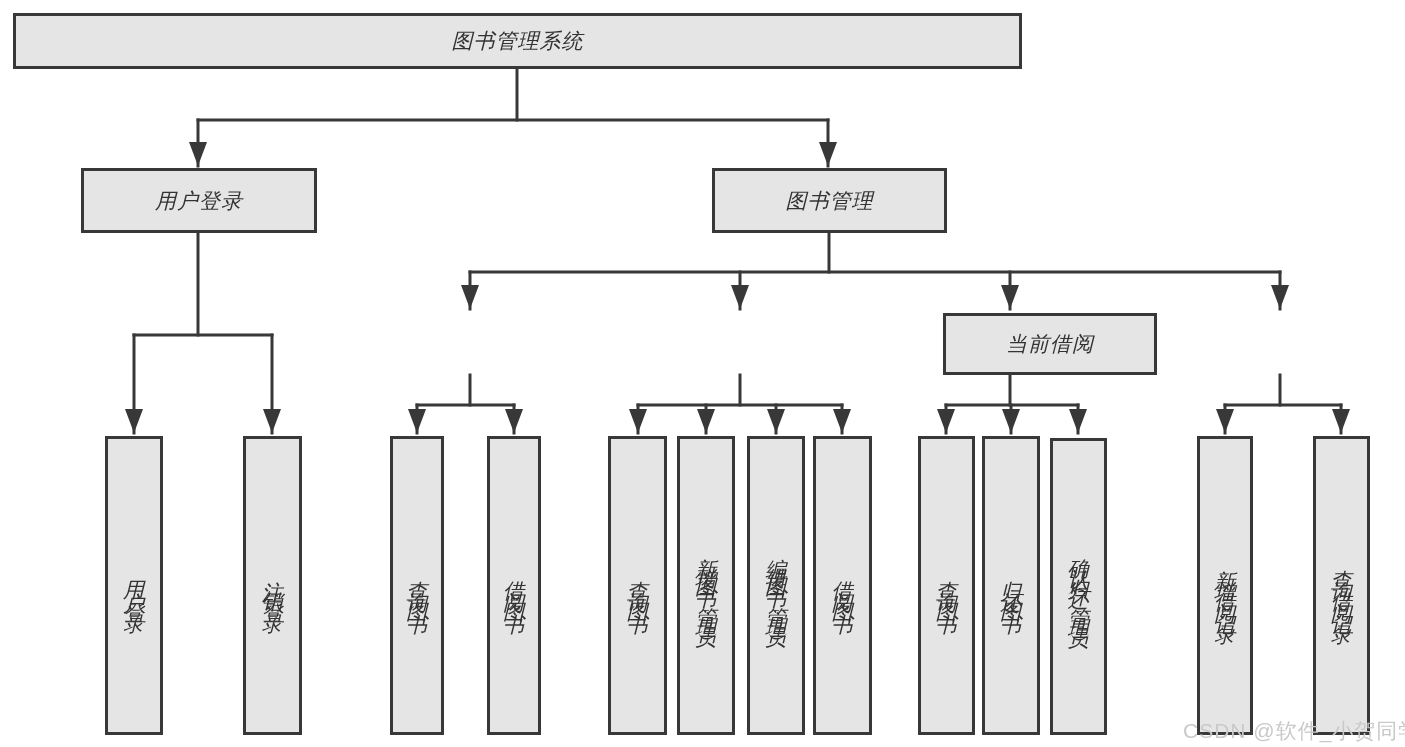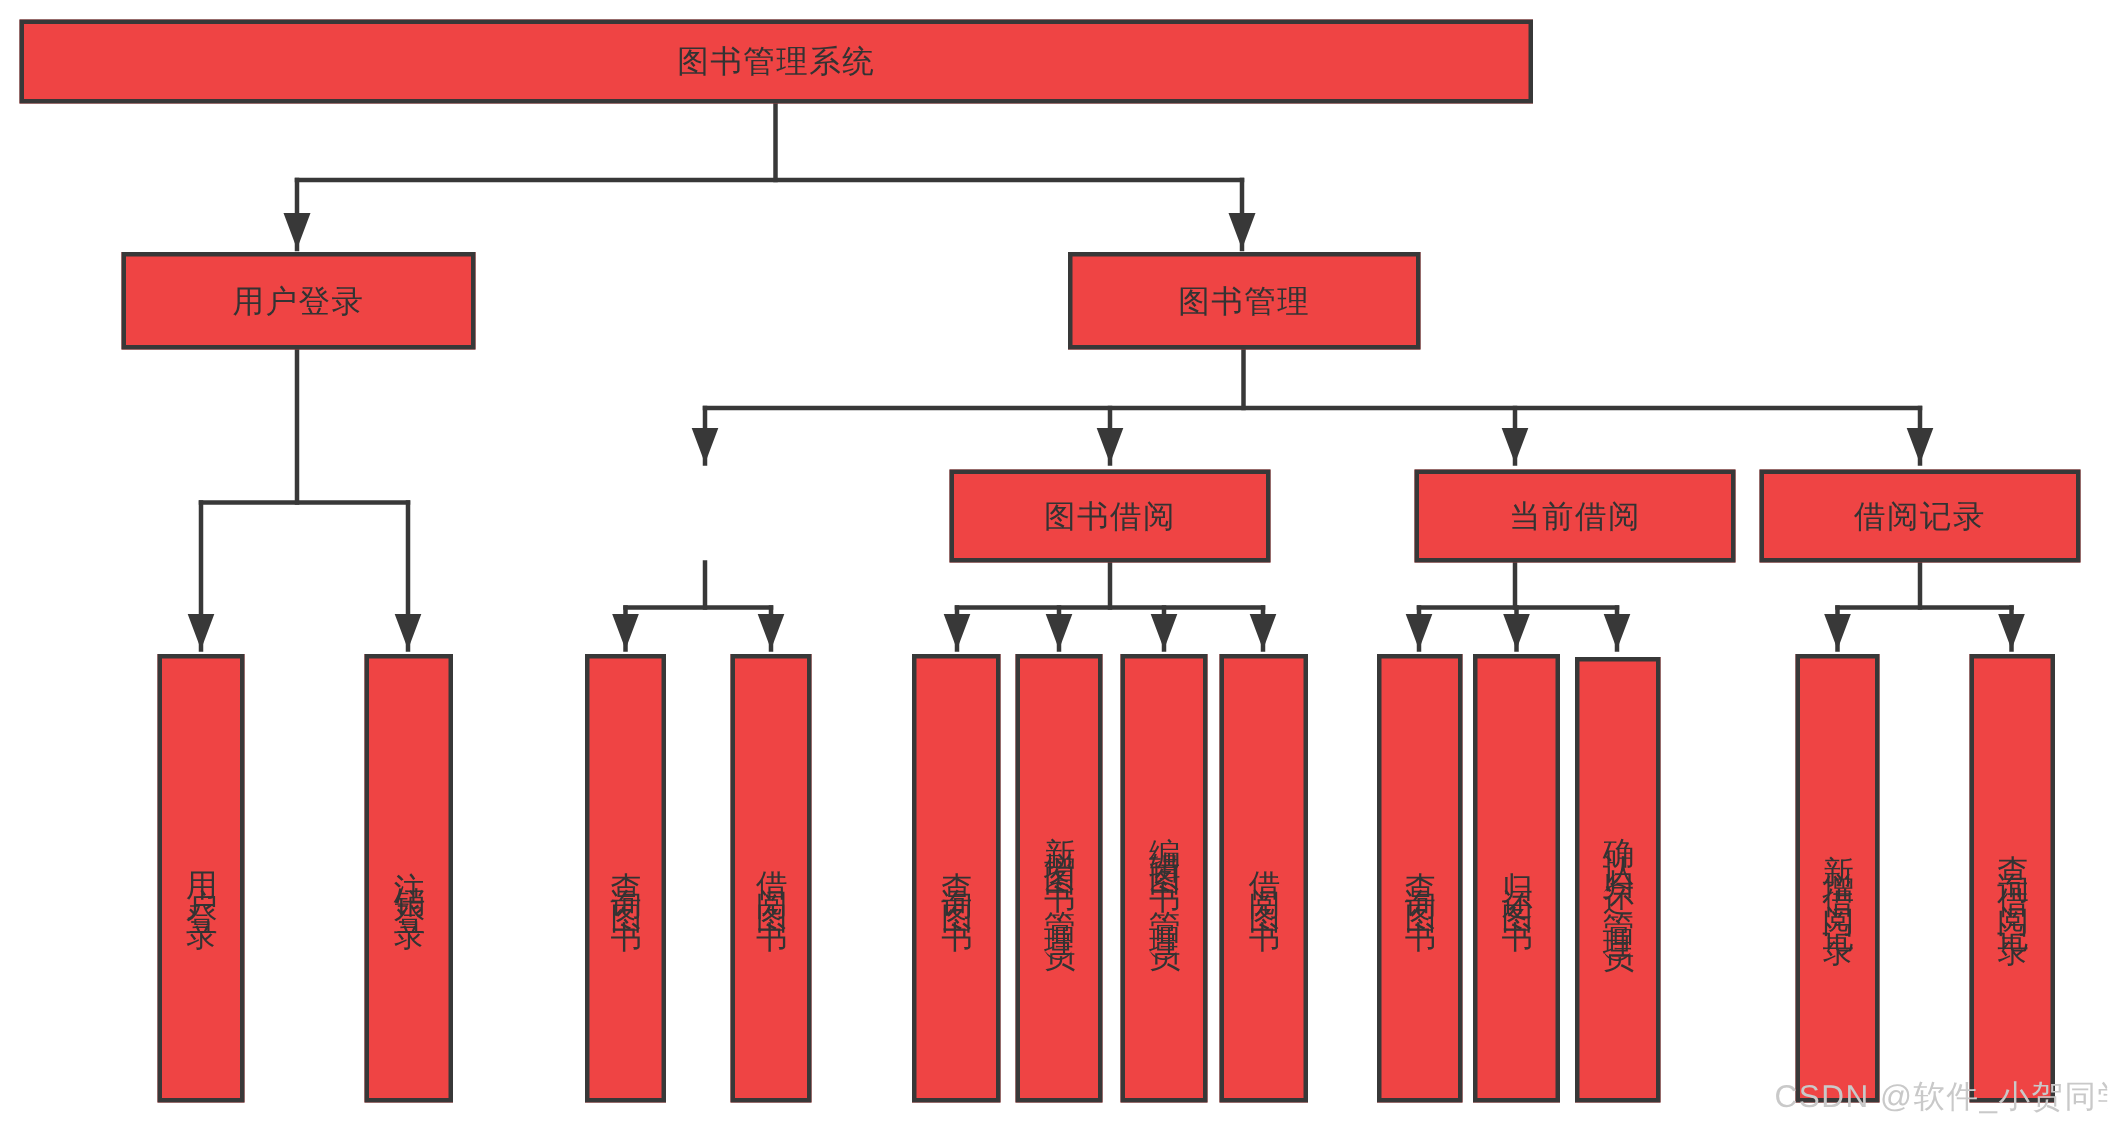--- a/index.html
+++ b/index.html
@@ -15,24 +15,25 @@
     position: absolute;
     left: 0; top: 0;
     width: 1405px;
     height: 747px;
   }
   .connectors line { stroke: #383838; stroke-width: 3; stroke-linecap: square; }
   .node {
     position: absolute;
     box-sizing: border-box;
     border: 3px solid #383838;
-    background: #ef4444;
+    background: #e5e5e5;
     display: flex;
     align-items: center;
     justify-content: center;
+    font-style: italic;
   }
   .hbox {
     font-size: 21px;
     letter-spacing: 1px;
     white-space: nowrap;
   }
   .vbox .vlabel {
     writing-mode: vertical-rl;
     text-orientation: mixed;
     font-size: 21px;
@@ -116,23 +117,21 @@
       <line x1="1225" y1="405" x2="1225" y2="433" marker-end="url(#ah)"></line>
       <line x1="1341" y1="405" x2="1341" y2="433" marker-end="url(#ah)"></line>
     </g>
   </svg>
 
   <div class="node hbox" style="left:13px; top:13px; width:1009px; height:56px;">图书管理系统</div>
 
   <div class="node hbox" style="left:81px; top:168px; width:236px; height:65px;">用户登录</div>
   <div class="node hbox" style="left:712px; top:168px; width:235px; height:65px;">图书管理</div>
 
-  <div class="node hbox" style="left:633px; top:313px; width:214px; height:62px;">图书借阅</div>
   <div class="node hbox" style="left:903px; top:313px; width:214px; height:62px;margin-left:40px;">当前借阅</div>
-  <div class="node hbox" style="left:1173px; top:313px; width:214px; height:62px;">借阅记录</div>
 
   <div class="node vbox" style="left:105px; top:436px; width:58px; height:299px;">
     <span class="vlabel">用户登录</span>
   </div>
   <div class="node vbox" style="left:243px; top:436px; width:59px; height:299px;">
     <span class="vlabel">注销登录</span>
   </div>
 
   <div class="node vbox" style="left:390px; top:436px; width:54px; height:299px;">
     <span class="vlabel">查询图书</span>

